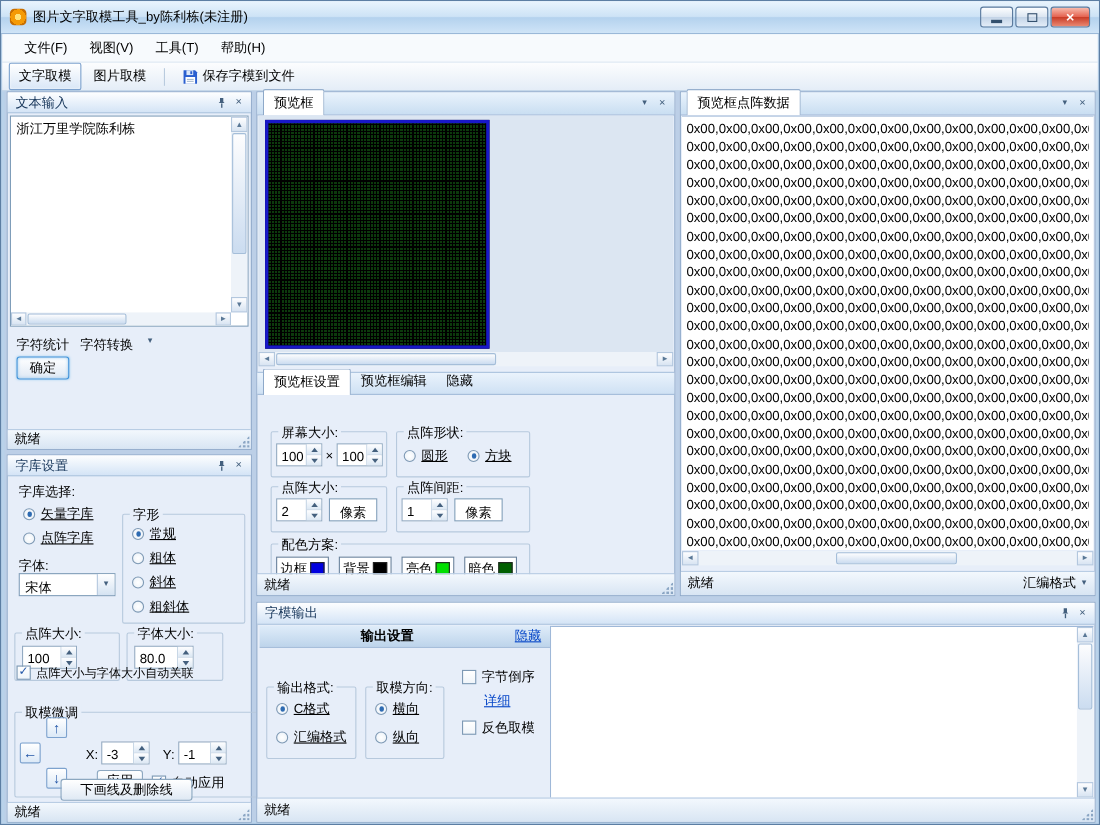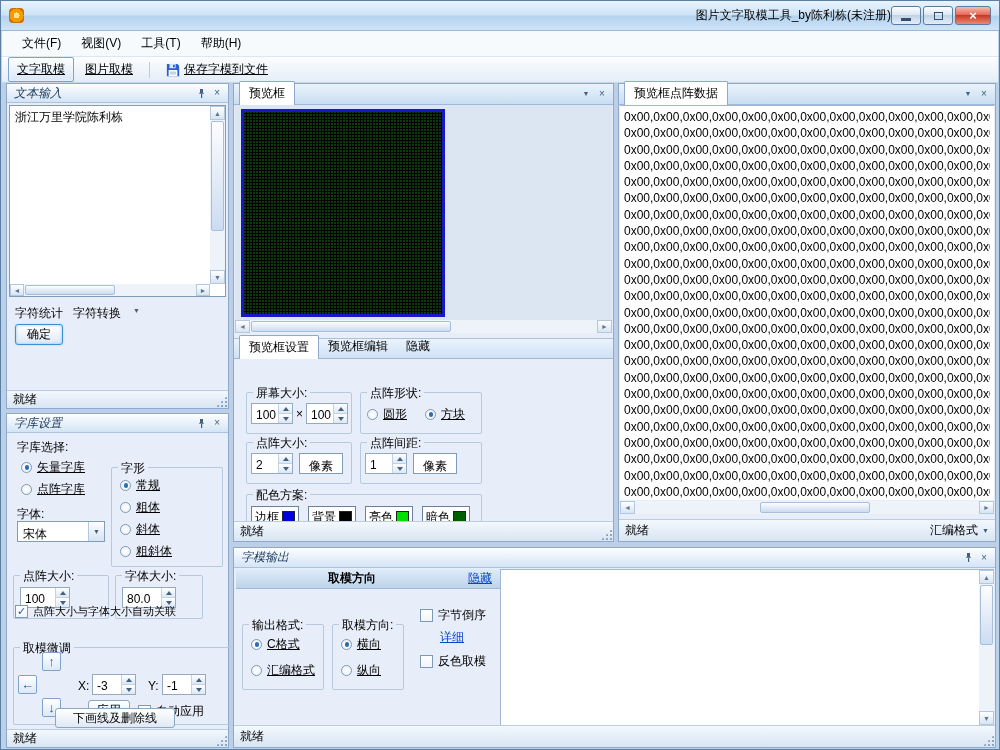--- a/index.html
+++ b/index.html
@@ -7,47 +7,47 @@
   body { font-family:"Liberation Sans","DejaVu Sans",sans-serif; font-size:12px; color:#000; }
   #app { position:relative; width:1000px; height:750px; background:#b9d2ea; overflow:hidden;
          border:1px solid #5c7ea3; }
 
   
   .titlebar { position:absolute; left:0; top:0; width:100%; height:30px;
     background:linear-gradient(#e9f4fd, #cde3f6 48%, #b4d2ee 52%, #cfe4f7);
     display:flex; align-items:center; padding:0 8px; border-bottom:1px solid #9ab8d8; }
   .app-icon { width:15px; height:15px; border-radius:4px; margin-right:6px;
     background:radial-gradient(circle at 50% 50%, #ffe27a 0 3px, #f59a05 3px 7px, #c86e00 7px); }
-  .title-text { flex:1; font-size:12px;text-align:right; }
+  .title-text { flex:1; font-size:12px; }
   .winbtns { display:flex; gap:2px; }
   .winbtn { width:30px; height:19px; border:1px solid #5b7a9d; border-radius:3px;
     background:linear-gradient(#fdfeff,#dae5f1 50%,#c2d3e6 50%,#e3edf8);
     display:flex; align-items:center; justify-content:center; cursor:default; }
   .winbtn.close { width:36px; background:linear-gradient(#f7bcae,#e4604e 50%,#c83a25 50%,#ea8a74);
     color:#fff; font-size:13px; font-weight:bold; }
   .glyph-min { width:10px; height:3px; background:#33506e; margin-top:8px; }
   .glyph-max { width:9px; height:8px; border:1.5px solid #33506e; }
 
   
   .menubar { position:absolute; top:30px; left:1px; right:1px; height:26px; background:#f7fafd;
     border-bottom:1px solid #dbe6f1; display:flex; align-items:center; padding-left:10px; }
   .menu-item { padding:5px 10px; }
   .toolbar { position:absolute; top:56px; left:1px; right:1px; height:26px;
     background:linear-gradient(#fcfdfe,#e4edf7); border-bottom:1px solid #c6d7e8;
-    display:flex; align-items:center; padding-left:6px; gap:2px;text-decoration:underline; }
+    display:flex; align-items:center; padding-left:6px; gap:2px; }
   .tool-btn { padding:3px 8px; border:1px solid transparent; border-radius:2px; display:flex; align-items:center; gap:4px; }
   .tool-btn.active { border-color:#7da2ce; background:linear-gradient(#ffffff,#d9e7f7); box-shadow:inset 0 0 2px #fff; }
   .tool-sep { width:1px; height:16px; background:#b9cbde; margin:0 5px; }
 
   
   .workspace { position:absolute; top:82px; left:3px; right:3px; bottom:3px; background:#bccfe7; }
   .panel { position:absolute; background:#e7eef9; border:1px solid #8ea9c9; }
   .panel-caption { position:absolute; left:0; top:0; right:0; height:19px;
     background:linear-gradient(#fdfeff,#d4e4f6); border-bottom:1px solid #aac2de;
-    display:flex; align-items:center; padding:0 3px 0 7px;font-style:italic; }
+    display:flex; align-items:center; padding:0 3px 0 7px; }
   .panel-caption .cap-text { flex:1; color:#17365a; }
   .hdr-btn { width:16px; height:15px; display:flex; align-items:center; justify-content:center;
     color:#44607e; font-size:10px; line-height:10px; border-radius:2px; }
   .tabstrip { position:absolute; left:0; top:0; right:0; height:21px;
     background:linear-gradient(#eaf3fc,#c9def2); border-bottom:1px solid #9fb8d8;
     display:flex; align-items:flex-end; padding:0 3px; }
   .doc-tab { background:#fff; border:1px solid #8ea9c9; border-bottom:none; padding:3px 9px 3px 9px;
     margin-left:2px; border-radius:2px 2px 0 0; position:relative; top:1px; }
   .tabstrip .spacer { flex:1; }
 
@@ -547,21 +547,21 @@
               <rect x="5" y="6" width="1.2" height="4" fill="#44607e"></rect>
             </svg>
         </span>
         <span class="hdr-btn">
             <span>×</span>
           </span>
       </div>
 
       <div style="position:absolute; left:2px; top:21px; width:265px; height:156px; border-right:1px solid #9fb8d8;">
         <div class="subheader">
-          <span style="flex:1; text-align:center; font-weight:bold;">取模方向</span>
+          <span style="flex:1; text-align:center; font-weight:bold;">输出设置</span>
           <span class="link" style="margin-right:8px;">隐藏</span>
         </div>
         <div class="groupbox" style="left:6px; top:34px; width:82px; height:66px;">
           <span class="gb-label">输出格式:</span>
           <span class="radio-row" style="left:8px; top:12px;">
               <i class="radio on"></i>
               <span>C格式</span>
             </span>
           <span class="radio-row" style="left:8px; top:38px;justify-content:space-between;">
               <i class="radio"></i>

